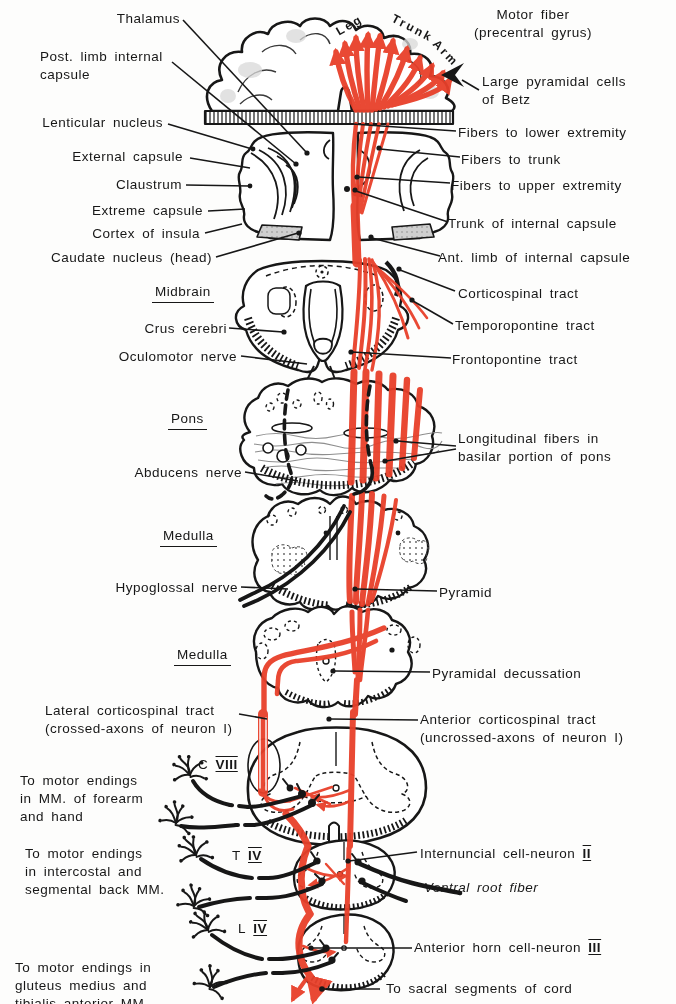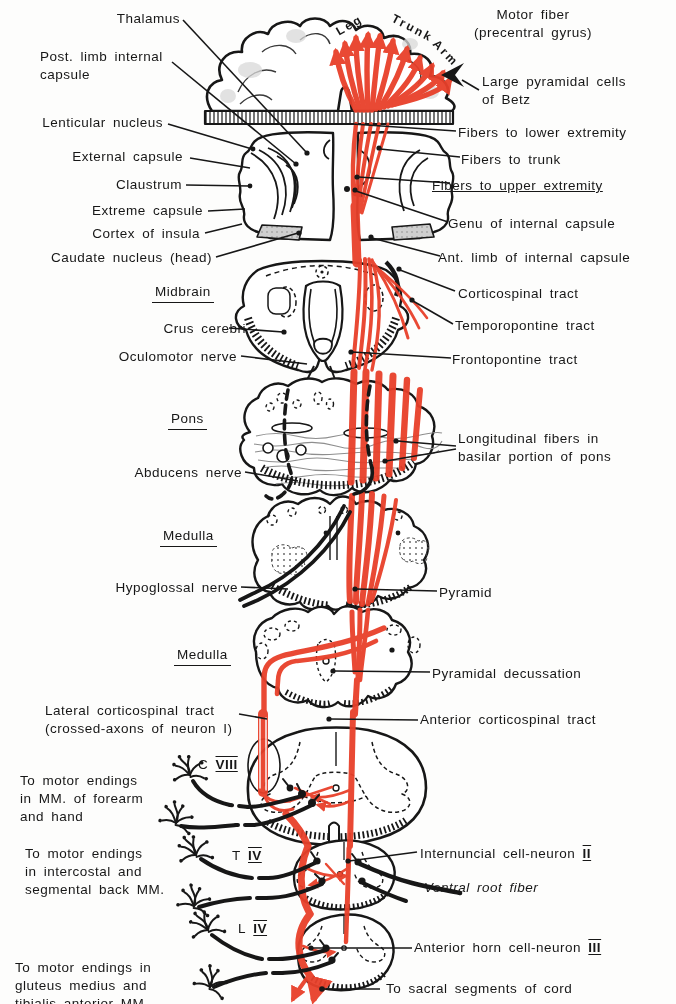--- a/index.html
+++ b/index.html
@@ -493,21 +493,21 @@
   <span>Post. limb internal</span>
   <span>capsule</span>
 </div>
 <div class="lbl rt" style="right:513px;top:114px;">Lenticular nucleus</div>
 <div class="lbl rt" style="right:493px;top:148px;">External capsule</div>
 <div class="lbl rt" style="right:494px;top:176px;">Claustrum</div>
 <div class="lbl rt" style="right:473px;top:202px;">Extreme capsule</div>
 <div class="lbl rt" style="right:476px;top:225px;">Cortex of insula</div>
 <div class="lbl rt" style="right:464px;top:249px;">Caudate nucleus (head)</div>
 <div class="lbl sec" style="left:152px;top:283px;"><span>Midbrain</span></div>
-<div class="lbl rt" style="right:430px;top:320px;">Crus cerebri</div>
+<div class="lbl rt" style="right:449px;top:320px;">Crus cerebri</div>
 <div class="lbl rt" style="right:439px;top:348px;">Oculomotor nerve</div>
 <div class="lbl sec" style="left:168px;top:410px;"><span>Pons</span></div>
 <div class="lbl rt" style="right:434px;top:464px;">Abducens nerve</div>
 <div class="lbl sec" style="left:160px;top:527px;"><span>Medulla</span></div>
 <div class="lbl rt" style="right:438px;top:579px;">Hypoglossal nerve</div>
 <div class="lbl sec" style="left:174px;top:646px;"><span>Medulla</span></div>
 <div class="lbl" style="left:45px;top:702px;">
   <span>Lateral corticospinal tract</span>
   <span>(crossed-axons of neuron I)</span>
 </div>
@@ -539,34 +539,35 @@
 <div class="lbl ctr" style="left:458px;top:6px;width:150px;">
   <span>Motor fiber</span>
   <span>(precentral gyrus)</span>
 </div>
 <div class="lbl" style="left:482px;top:73px;">
   <span>Large pyramidal cells</span>
   <span>of Betz</span>
 </div>
 <div class="lbl" style="left:458px;top:124px;">Fibers to lower extremity</div>
 <div class="lbl" style="left:461px;top:151px;">Fibers to trunk</div>
-<div class="lbl" style="left:432px;top:177px;text-decoration:underline;">Fibers to upper extremity</div>
-<div class="lbl" style="left:448px;top:215px;">Genu of internal capsule</div>
+<div class="lbl" style="left:451px;top:177px;">Fibers to upper extremity</div>
+<div class="lbl" style="left:448px;top:215px;">Trunk of internal capsule</div>
 <div class="lbl" style="left:438px;top:249px;">Ant. limb of internal capsule</div>
 <div class="lbl" style="left:458px;top:285px;">Corticospinal tract</div>
 <div class="lbl" style="left:455px;top:317px;">Temporopontine tract</div>
 <div class="lbl" style="left:452px;top:351px;">Frontopontine tract</div>
 <div class="lbl" style="left:458px;top:430px;">
   <span>Longitudinal fibers in</span>
   <span>basilar portion of pons</span>
 </div>
 <div class="lbl" style="left:439px;top:584px;">Pyramid</div>
 <div class="lbl" style="left:432px;top:665px;">Pyramidal decussation</div>
 <div class="lbl" style="left:420px;top:711px;">
   <span>Anterior corticospinal tract</span>
+  <span>(uncrossed-axons of neuron I)</span>
 </div>
 <div class="lbl" style="left:420px;top:845px;">
   <span style="display:inline">Internuncial cell-neuron</span>&nbsp;<span class="roman">II</span>
 </div>
 <div class="lbl" style="left:424px;top:879px;font-style:italic;">Ventral root fiber</div>
 <div class="lbl" style="left:414px;top:939px;">
   <span style="display:inline">Anterior horn cell-neuron</span>&nbsp;<span class="roman">III</span>
 </div>
 <div class="lbl" style="left:386px;top:980px;">To sacral segments of cord</div>
 

